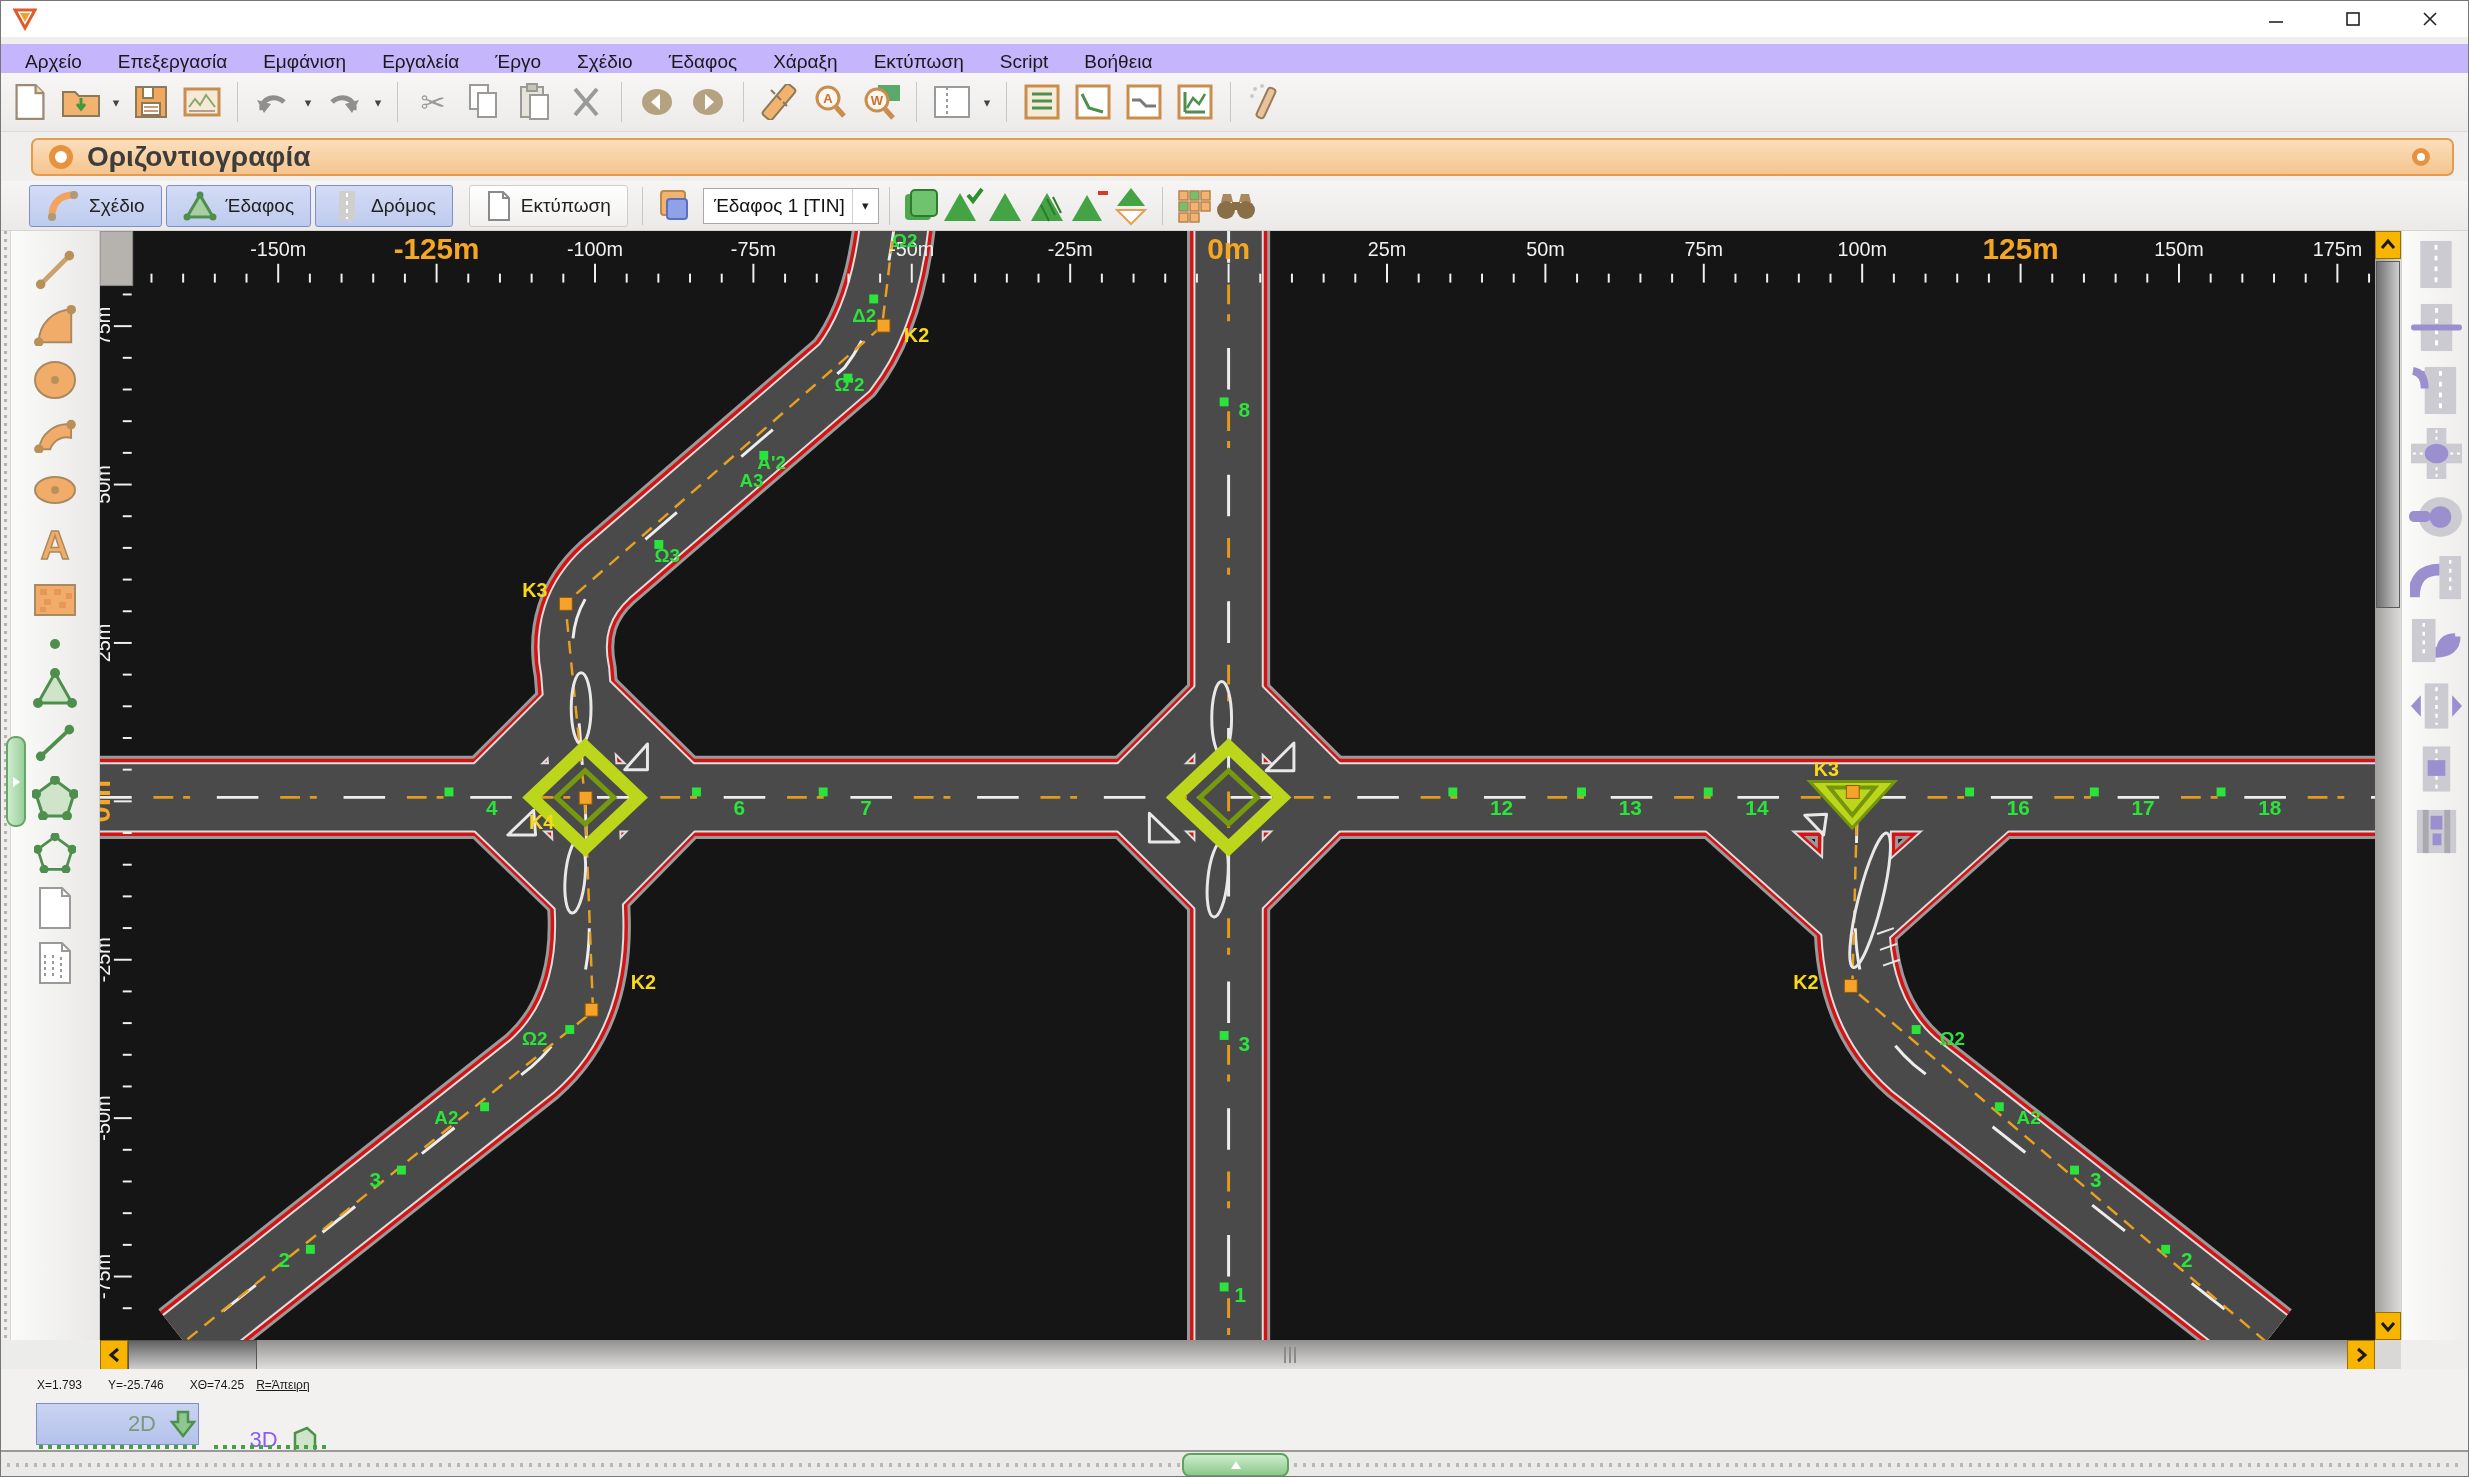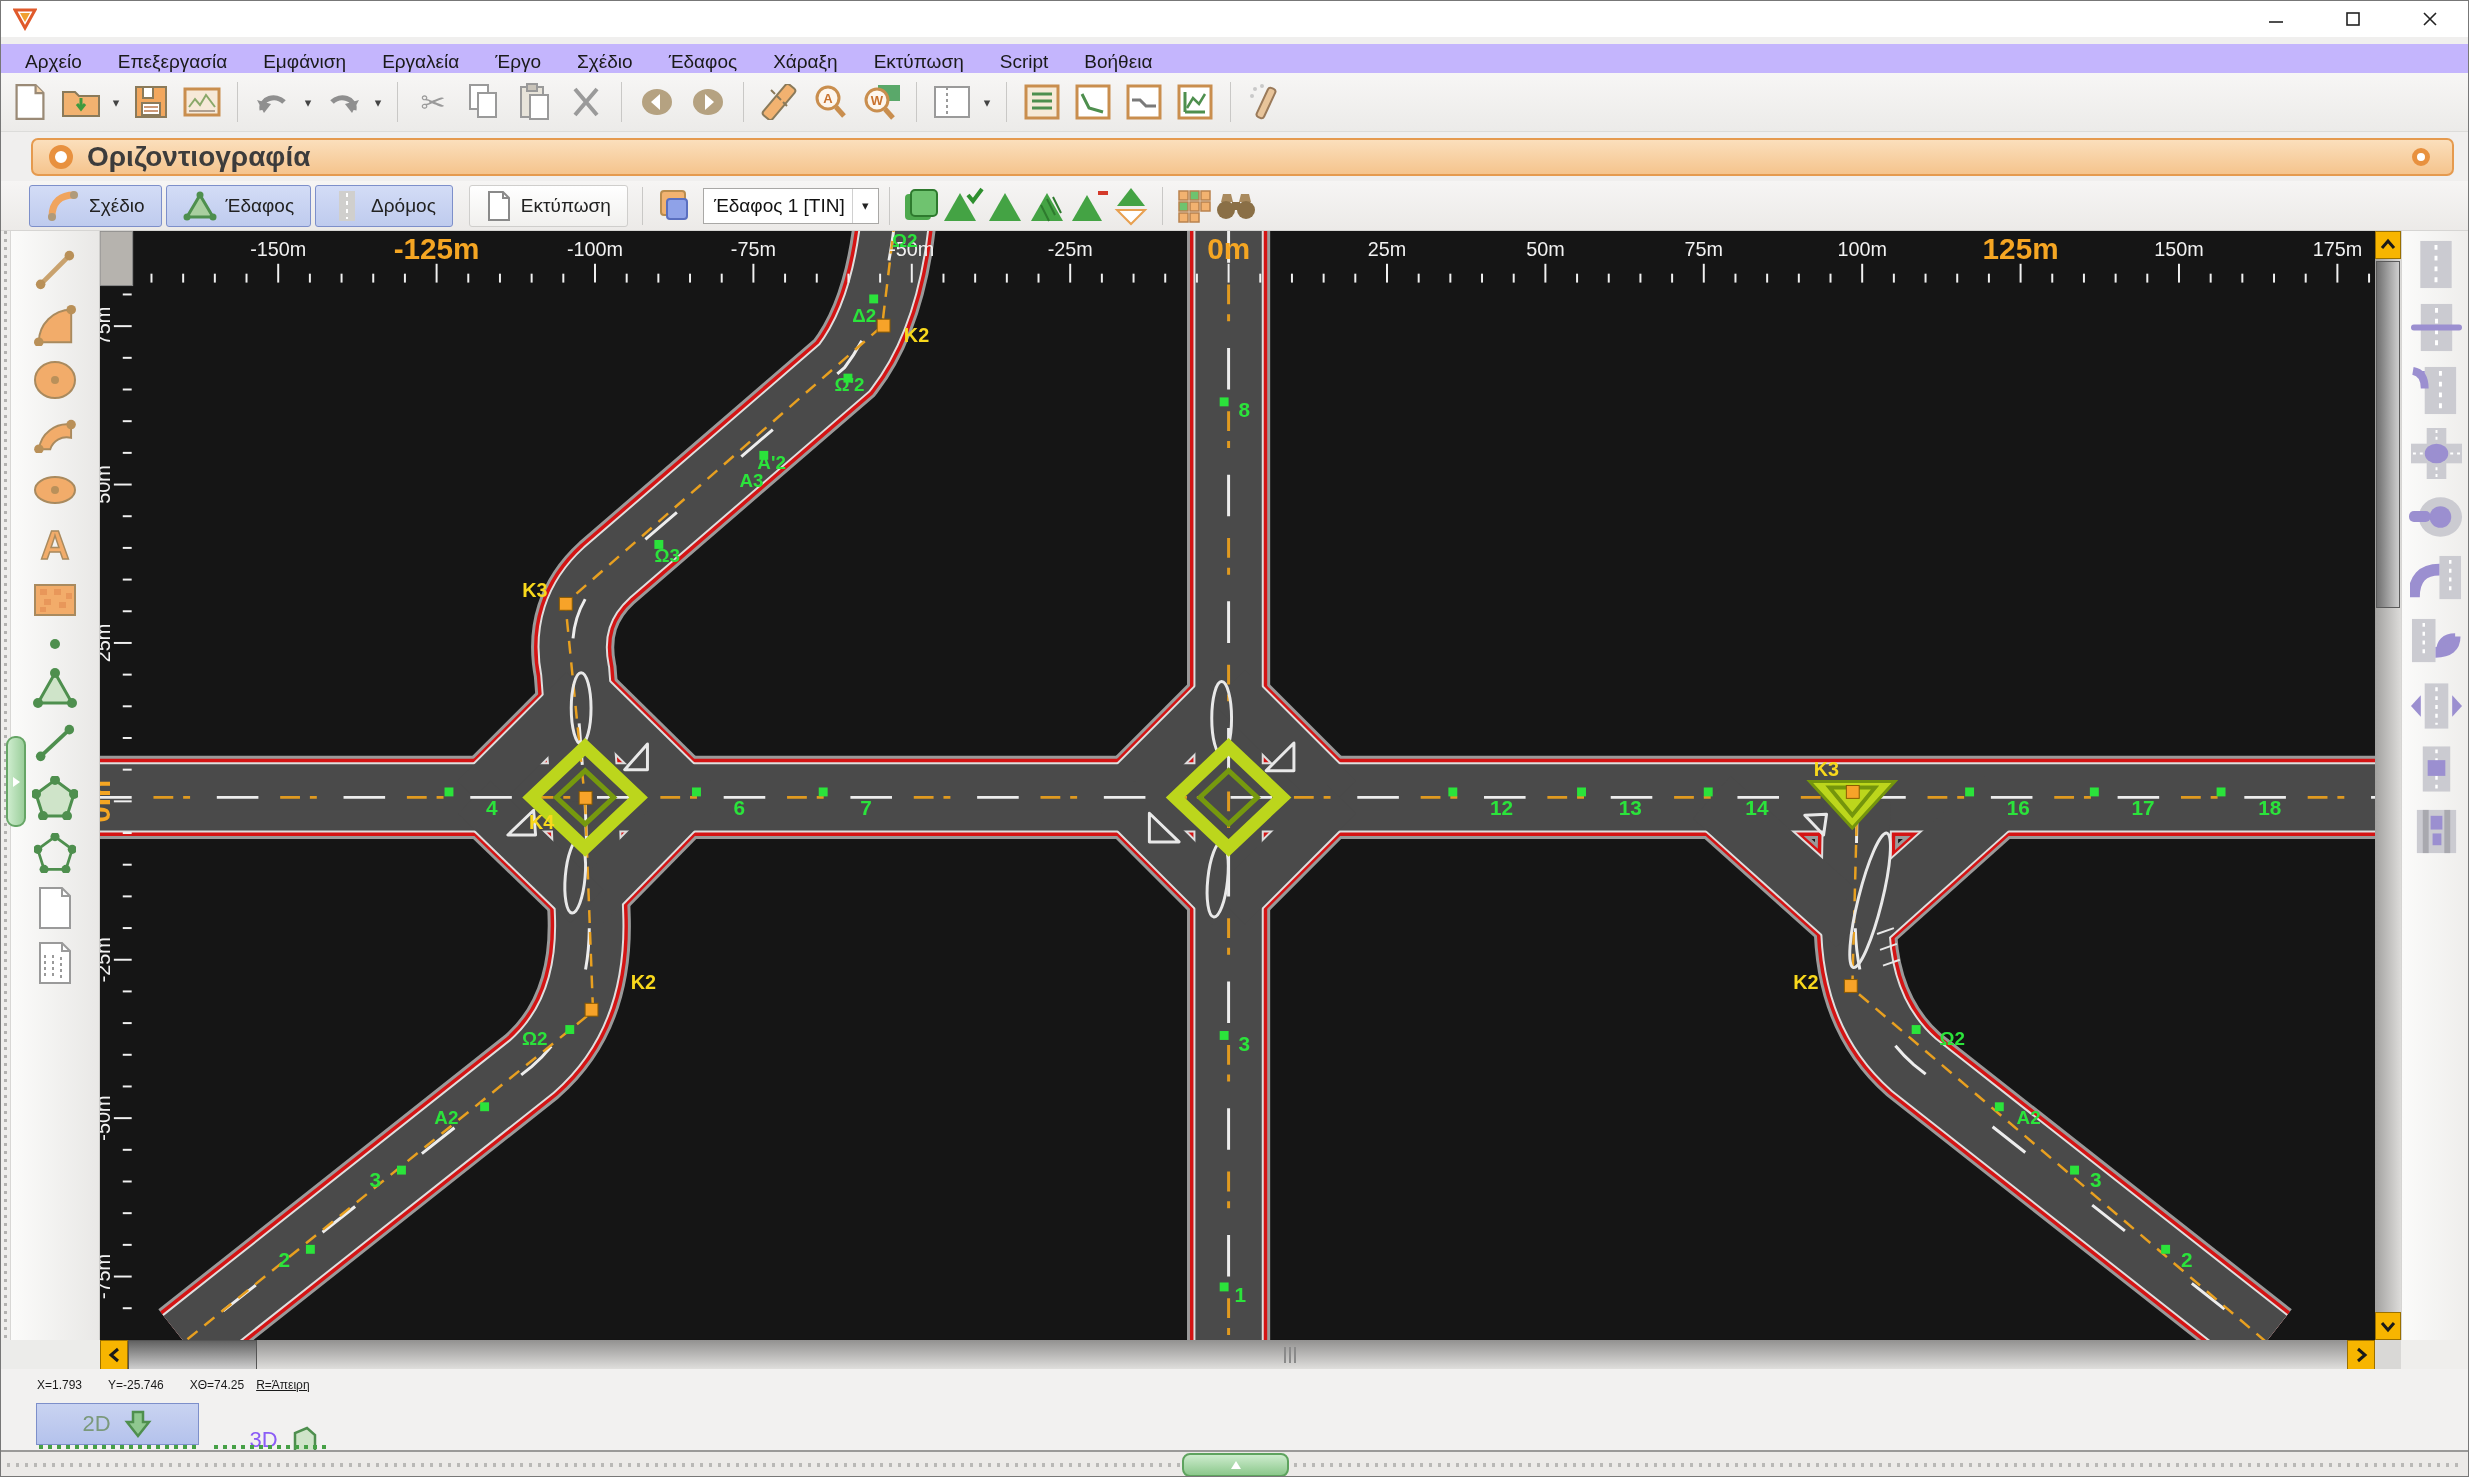--- a/index.html
+++ b/index.html
@@ -56,21 +56,21 @@
   .hgrip{position:absolute;left:1156px;top:7px;width:14px;height:16px;display:flex;gap:3px;}
   .hgrip i{width:2px;height:16px;background:#8a8a8a;}
   .hs-corner{width:26px;background:#d9d8d6;}
   .hs-spacer-r{width:69px;background:#efeeec;}
   
   .statusbar{position:absolute;top:1368px;left:0;width:2469px;height:32px;background:#f2f1f0;display:flex;align-items:center;gap:26px;padding-left:36px;font-size:12px;color:#1a1a1a;}
   .statusbar span{white-space:pre;}
   
   .tabbar{position:absolute;top:1400px;left:0;width:2469px;height:50px;background:#f2f1f0;}
   .vtab{position:absolute;top:2px;height:42px;display:flex;align-items:center;justify-content:center;gap:12px;font-size:22px;}
-  .vtab.sel{left:35px;width:163px;background:linear-gradient(#c9d3f1,#b4c2ec);border:1px solid #7d8fca;color:#7b997b;}
+  .vtab.sel{left:35px;width:163px;background:linear-gradient(#c9d3f1,#b4c2ec);border:1px solid #7d8fca;color:#7b997b;justify-content:flex-end;}
   .vtab.unsel{left:224px;width:119px;color:#8b5cf6;margin-top:16px;}
   .tabdots{position:absolute;top:44px;height:4px;background:repeating-linear-gradient(90deg,#46a046 0 4px,transparent 4px 9px);}
   
   .bottomstrip{position:absolute;top:1449px;left:0;width:2469px;height:28px;background:#eceae8;border-top:2px solid #9a9998;}
   .bottomstrip .dotline{position:absolute;left:6px;right:6px;top:11px;height:4px;background:repeating-linear-gradient(90deg,#b9b8b6 0 3px,transparent 3px 9px);}
   .bottom-pill{position:absolute;left:1181px;top:1px;width:107px;height:24px;background:linear-gradient(#cdeccd,#8cc88c);border:2px solid #5ea35e;border-radius:8px;display:flex;align-items:center;justify-content:center;}
   svg text{font-family:"Liberation Sans",sans-serif;}
 </style>
 </head>
 <body>

